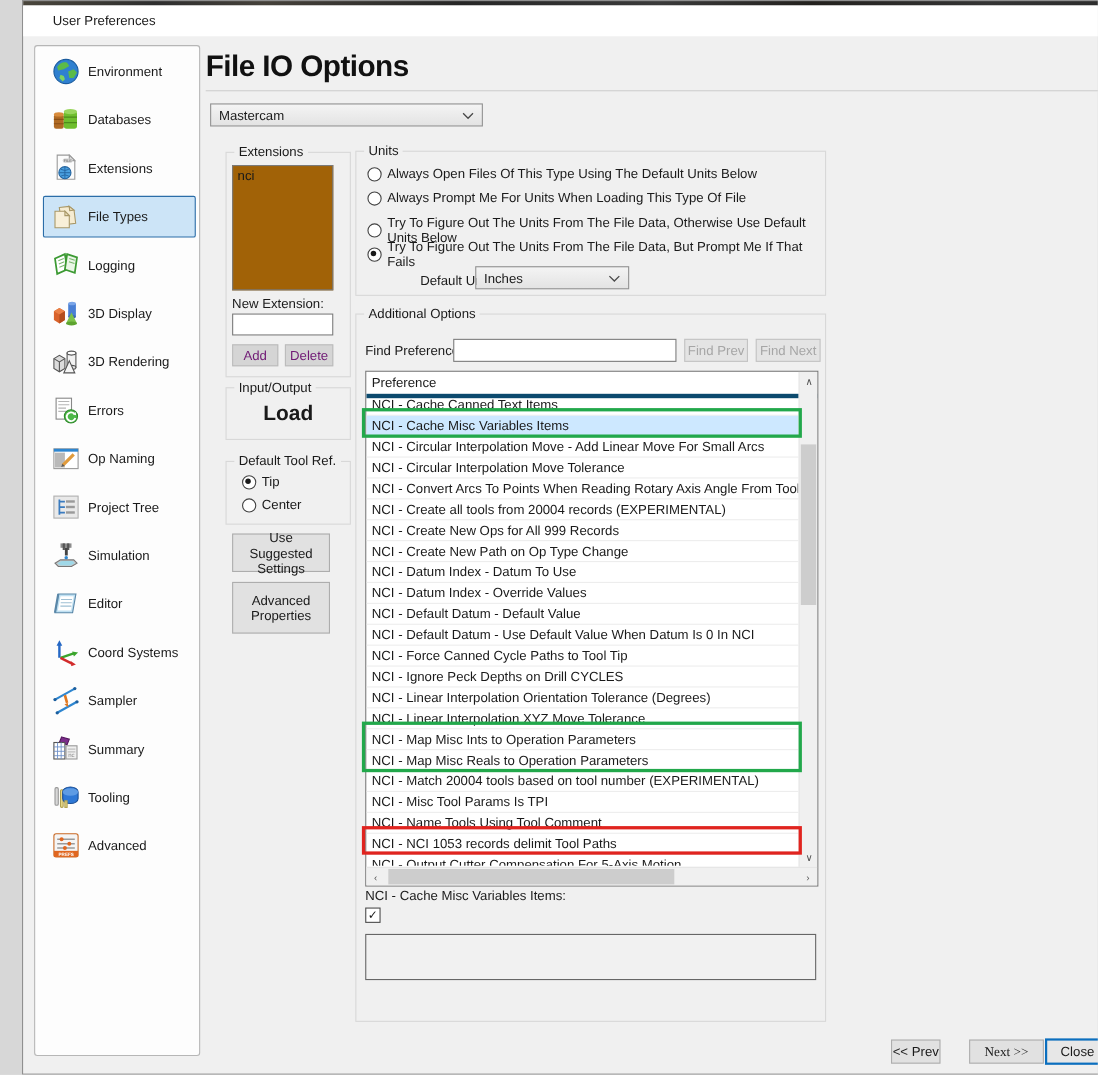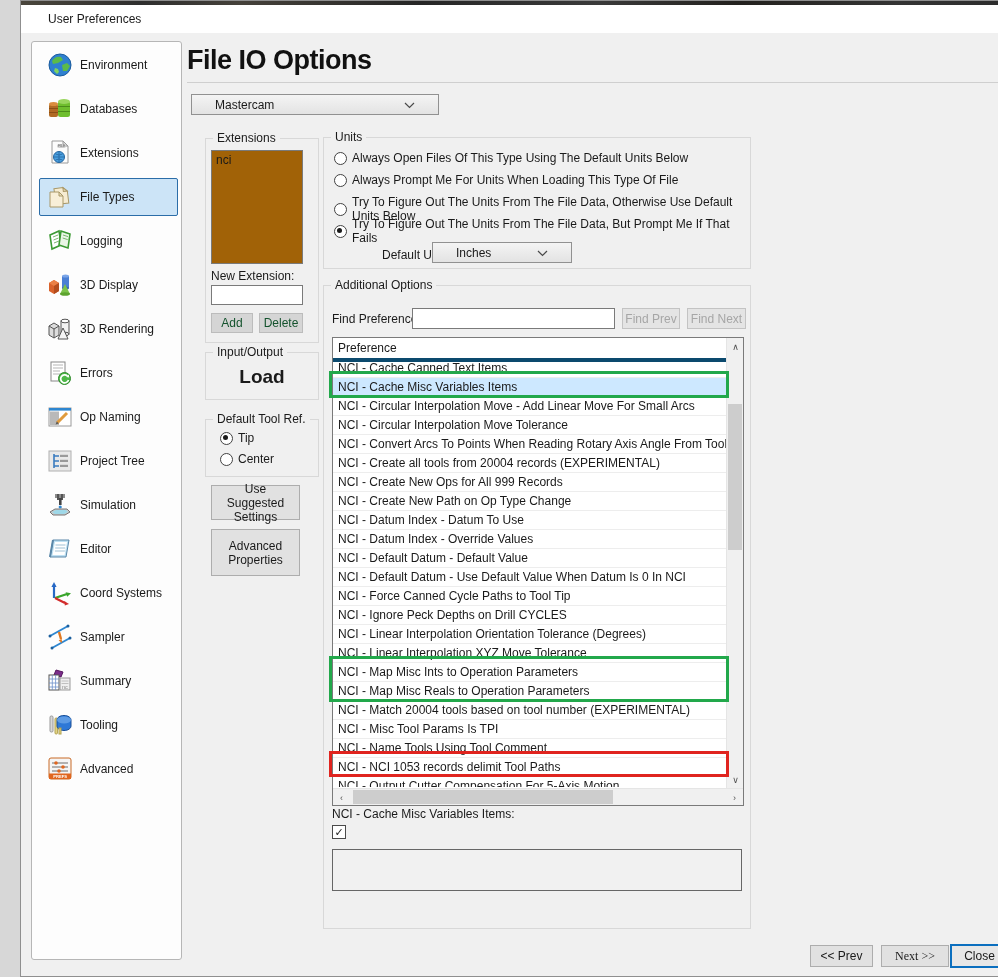--- a/index.html
+++ b/index.html
@@ -13,34 +13,34 @@
     border:1px solid #b6b6b6;border-radius:3px;box-sizing:border-box;}
   .side-item{position:absolute;left:7px;width:139px;height:38px;display:flex;align-items:center;gap:7px;
     padding-left:7px;box-sizing:border-box;border:1px solid transparent;border-radius:2px;cursor:default;}
   .side-item.selected{background:#cce4f7;border-color:#2b6da8;}
   .side-icon{width:26px;height:26px;flex:none;display:inline-block;}
   .side-label{white-space:nowrap;}
   
   .page-title{position:absolute;left:166px;top:44px;font-size:27px;font-weight:bold;color:#111;letter-spacing:-0.5px;}
   .title-rule{position:absolute;left:166px;right:9px;top:81px;height:1px;background:#cfcfcf;}
   .combo{background:linear-gradient(#f4f4f4,#e3e3e3);border:1px solid #919191;display:flex;align-items:center;
-    padding:0 23px;box-sizing:border-box;}
+    padding:0 7px;box-sizing:border-box;}
   .combo .chev{margin-left:auto;}
   .combo-mastercam{position:absolute;left:170px;top:93px;width:248px;height:21px;}
   .group{position:absolute;border:1px solid #d8d8d8;box-sizing:border-box;}
   .glabel{position:absolute;top:-8px;left:7px;background:#f0f0f0;padding:0 4px;white-space:nowrap;}
   
   .g-ext{left:184px;top:137px;width:114px;height:205px;}
   .ext-listbox{position:absolute;left:5px;top:11px;width:92px;height:114px;background:#a16207;border:1px solid #7a7a7a;
     box-sizing:border-box;padding:2px 4px;}
   .ext-newlabel{position:absolute;left:5px;top:130px;}
   .ext-input{position:absolute;left:5px;top:146px;width:92px;height:20px;background:#fff;border:1px solid #7a7a7a;box-sizing:border-box;}
   .btn{background:#e1e1e1;border:1px solid #adadad;box-sizing:border-box;font-family:"Liberation Sans",sans-serif;
     font-size:12px;text-align:center;color:#1a1a1a;display:flex;align-items:center;justify-content:center;}
-  .btn.disabled{background:#d5d5d5;border-color:#bcbcbc;color:#14532d;}
+  .btn.disabled{background:#d5d5d5;border-color:#bcbcbc;color:#701a75;}
   .btn.disabled2{background:#e4e4e4;border-color:#c3c3c3;color:#a6a6a6;}
   .ext-add{position:absolute;left:5px;top:174px;width:42px;height:20px;}
   .ext-del{position:absolute;left:53px;top:174px;width:44px;height:20px;}
   .g-io{left:184px;top:351px;width:114px;height:48px;}
   .io-load{position:absolute;left:0;right:0;top:13px;text-align:center;font-size:19px;font-weight:bold;}
   .g-dtr{left:184px;top:418px;width:114px;height:58px;}
   .radio-row{position:absolute;display:flex;align-items:center;gap:5px;}
   .radio{width:13px;height:13px;border:1px solid #424242;border-radius:50%;background:#fff;box-sizing:border-box;position:relative;flex:none;}
   .radio.checked::after{content:"";position:absolute;left:2px;top:2px;width:5px;height:5px;border-radius:50%;background:#1a1a1a;}
   .btn-suggested{position:absolute;left:190px;top:484px;width:89px;height:35px;line-height:14px;}
@@ -68,21 +68,21 @@
   .hscroll{position:absolute;left:0;right:0;bottom:0;height:17px;background:#f0f0f0;border-top:1px solid #e5e5e5;box-sizing:border-box;}
   .ha-left{left:0;top:0;} .ha-right{right:0;top:0;}
   .hthumb{position:absolute;top:1px;bottom:1px;left:20px;width:260px;background:#cdcdcd;}
   .detail-label{position:absolute;left:8px;top:521px;}
   .checkbox{position:absolute;left:8px;top:539px;width:14px;height:14px;background:#fff;border:1px solid #4a4a4a;
     box-sizing:border-box;font-size:11px;line-height:12px;text-align:center;color:#1a1a1a;}
   .detail-box{position:absolute;left:8px;top:563px;width:410px;height:42px;background:#f1f1f1;border:1px solid #666;box-sizing:border-box;}
   
   .annot{position:absolute;box-sizing:border-box;pointer-events:none;background:transparent;}
   
-  .btn-prev{position:absolute;left:789px;top:944px;width:63px;height:22px;text-align:right;}
+  .btn-prev{position:absolute;left:789px;top:944px;width:45px;height:22px;text-align:right;}
   .btn-next{position:absolute;left:860px;top:944px;width:68px;height:22px;font-family:Liberation Serif, serif;}
   .btn-close{position:absolute;left:929px;top:943px;width:59px;height:24px;border:2px solid #0b6fbf;background:#e7e7e7;}
 </style>
 </head>
 <body>
 
 <div class="dialog">
   <div class="top-sliver"></div>
   <div class="titlebar">
     <span>User Preferences</span>

